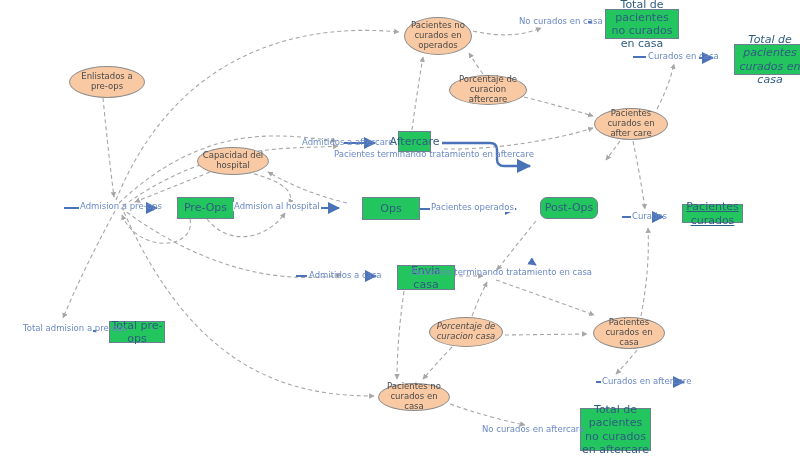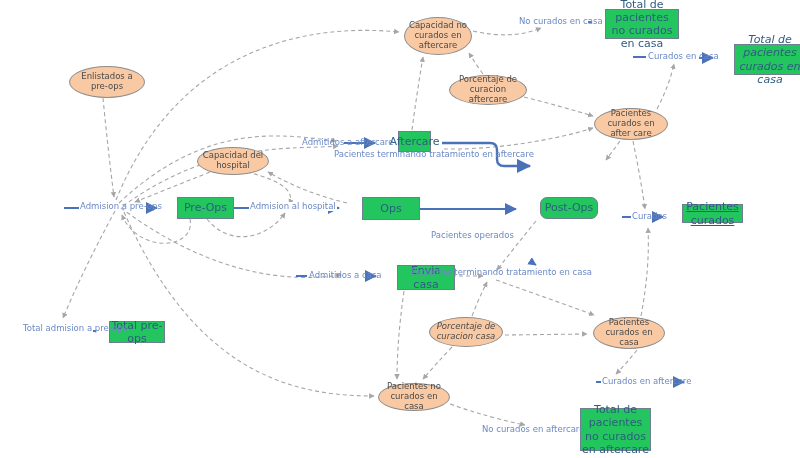--- a/index.html
+++ b/index.html
@@ -78,42 +78,42 @@
       <path d="M699,58 L713,58" marker-end="url(#ab)"></path>
       <path d="M596,382 L601,382"></path>
       <path d="M681,382 L684,382" marker-end="url(#ab)"></path>
       <path d="M93,331 L96,331"></path>
       <path d="M588,22 L592,22"></path>
       <path d="M530,261 L536,265" stroke-width="1.4" marker-end="url(#ab)"></path>
     </g>
   </svg>
 
   <div class="var" style="left:69px;top:66px;width:76px;height:32px;">Enlistados a pre-ops</div>
-  <div class="var" style="left:404px;top:17px;width:68px;height:38px;">Capacidad no curados en aftercare</div>
+  <div class="var" style="left:404px;top:17px;width:68px;height:38px;">Pacientes no curados en operados</div>
   <div class="var" style="left:449px;top:75px;width:78px;height:30px;">Porcentaje de curacion aftercare</div>
   <div class="var" style="left:594px;top:108px;width:74px;height:32px;">Pacientes curados en after care</div>
   <div class="var" style="left:197px;top:147px;width:72px;height:28px;">Capacidad del hospital</div>
   <div class="var" style="left:429px;top:317px;width:74px;height:30px;font-style:italic;">Porcentaje de curacion casa</div>
   <div class="var" style="left:593px;top:317px;width:72px;height:32px;">Pacientes curados en casa</div>
   <div class="var" style="left:378px;top:383px;width:72px;height:28px;">Pacientes no curados en casa</div>
 
   <div class="stock" style="left:593px;top:9px;width:74px;height:30px;">Total de pacientes no curados en casa</div>
   <div class="stock" style="left:722px;top:44px;width:72px;height:31px;font-style:italic;">Total de pacientes curados en casa</div>
   <div class="stock" style="left:386px;top:131px;width:33px;height:21px;">Aftercare</div>
   <div class="stock" style="left:165px;top:197px;width:57px;height:22px;">Pre-Ops</div>
   <div class="stock" style="left:350px;top:197px;width:58px;height:23px;">Ops</div>
   <div class="stock" style="left:528px;top:197px;width:58px;height:22px;border-radius:7px;">Post-Ops</div>
   <div class="stock" style="left:670px;top:204px;width:61px;height:19px;text-decoration:underline;">Pacientes curados</div>
   <div class="stock" style="left:385px;top:265px;width:58px;height:25px;">Envia casa</div>
   <div class="stock" style="left:97px;top:321px;width:56px;height:22px;">Total pre-ops</div>
   <div class="stock" style="left:568px;top:408px;width:71px;height:43px;">Total de pacientes no curados en aftercare</div>
 
   <div class="flbl" style="left:80px;top:202px;">Admision a pre-ops</div>
-  <div class="flbl bg" style="left:249px;top:202px;">Admision al hospital</div>
-  <div class="flbl bg" style="left:430px;top:203px;margin-top:28px;">Pacientes operados</div>
+  <div class="flbl bg" style="left:233px;top:202px;">Admision al hospital</div>
+  <div class="flbl bg" style="left:430px;top:203px;">Pacientes operados</div>
   <div class="flbl" style="left:632px;top:212px;">Curados</div>
   <div class="flbl" style="left:302px;top:138px;">Admitidos a aftercare</div>
   <div class="flbl" style="left:334px;top:150px;">Pacientes terminando tratamiento en aftercare</div>
   <div class="flbl" style="left:309px;top:271px;">Admitidos a casa</div>
   <div class="flbl" style="left:411px;top:268px;">Pacientes terminando tratamiento en casa</div>
   <div class="flbl" style="left:519px;top:17px;">No curados en casa</div>
   <div class="flbl" style="left:648px;top:52px;">Curados en casa</div>
   <div class="flbl" style="left:602px;top:377px;">Curados en aftercare</div>
   <div class="flbl" style="left:482px;top:425px;">No curados en aftercare</div>
   <div class="flbl" style="left:23px;top:324px;">Total admision a pre-ops</div>

